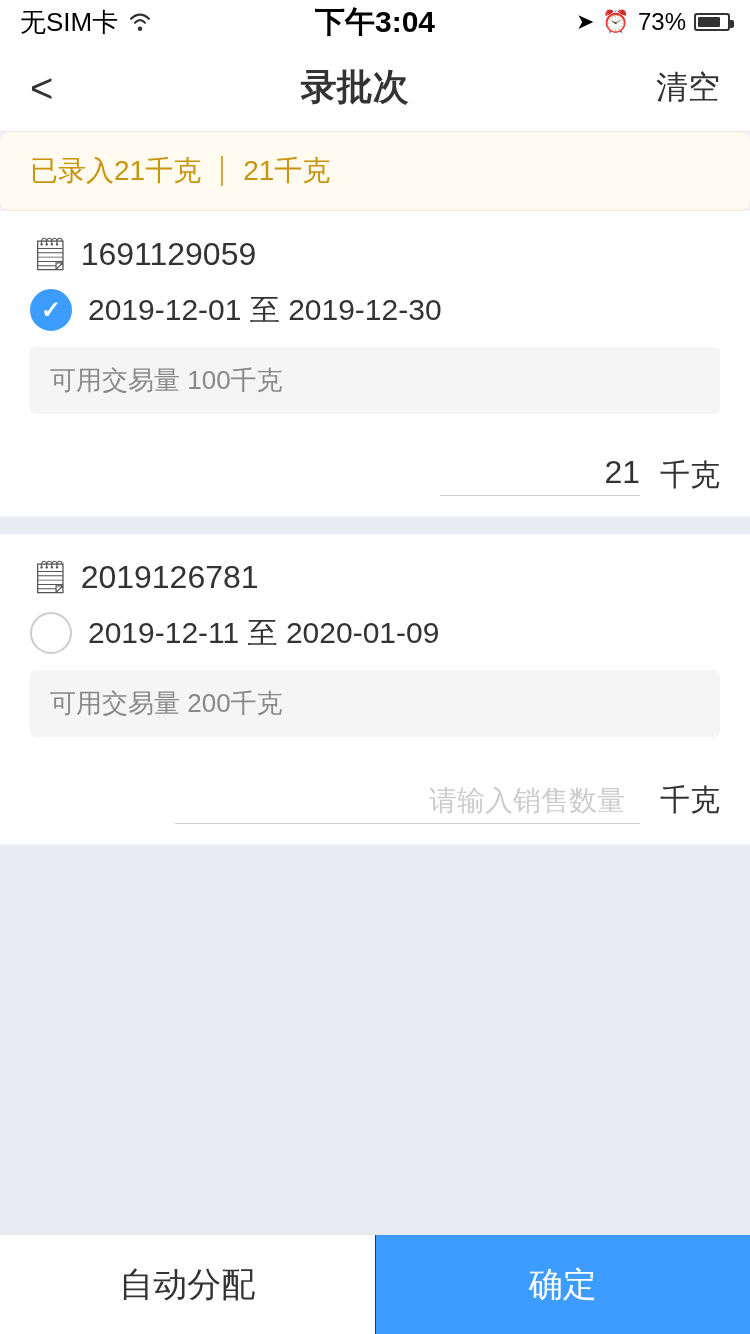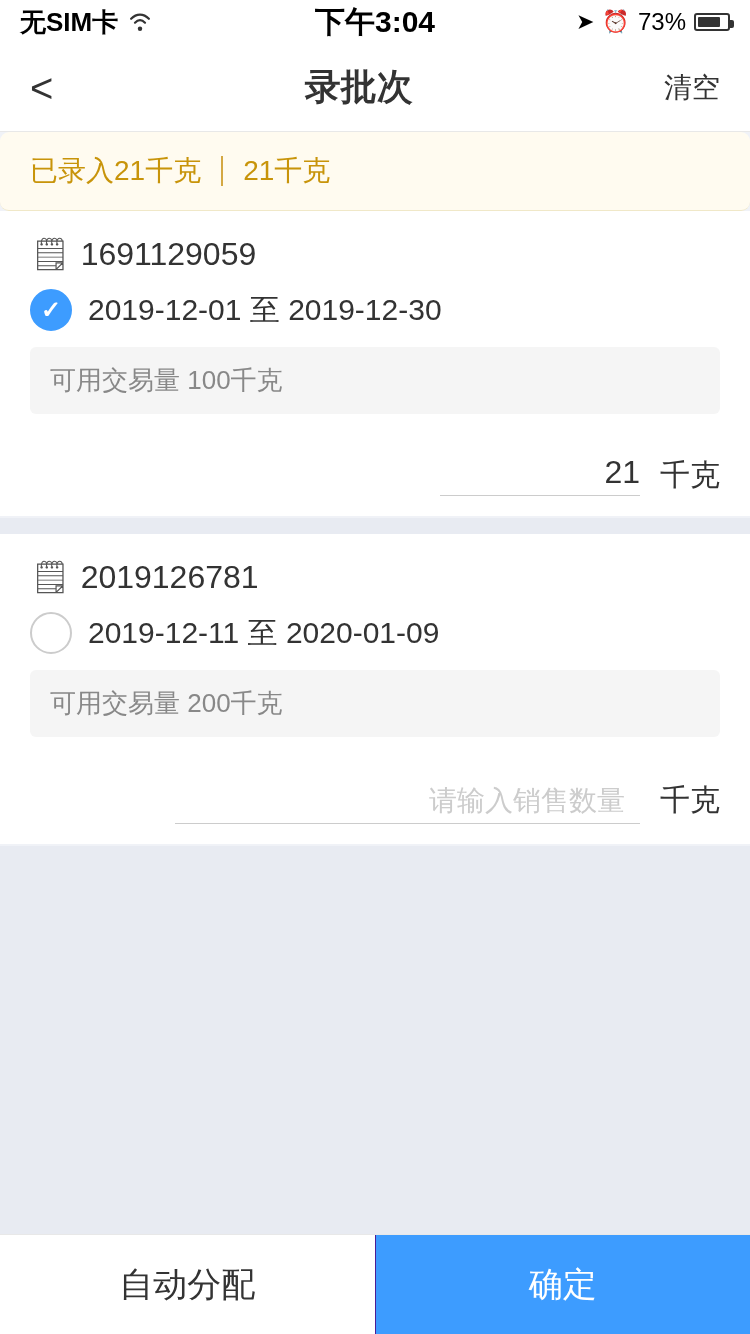--- a/index.html
+++ b/index.html
@@ -20,21 +20,21 @@
       align-items: center;
       justify-content: space-between;
       padding: 0 20px;
       font-size: 28px;
     }
     .status-left {
       display: flex;
       align-items: center;
       gap: 8px;
       font-size: 26px;
-      font-weight: 700;
+      font-weight: 400;
     }
     .status-center {
       font-size: 30px;
       font-weight: 600;
       position: absolute;
       left: 50%;
       transform: translateX(-50%);
     }
     .status-right {
       display: flex;
@@ -58,21 +58,21 @@
       color: #333;
       cursor: pointer;
       line-height: 1;
     }
     .nav-title {
       font-size: 36px;
       font-weight: 600;
       color: #333;
     }
     .nav-clear {
-      font-size: 28px;
+      font-size: 32px;
       color: #333;
       cursor: pointer;
     }
 
     
     .info-banner {
       background: #fffbf0;
       padding: 20px 30px;
       display: flex;
       align-items: center;

